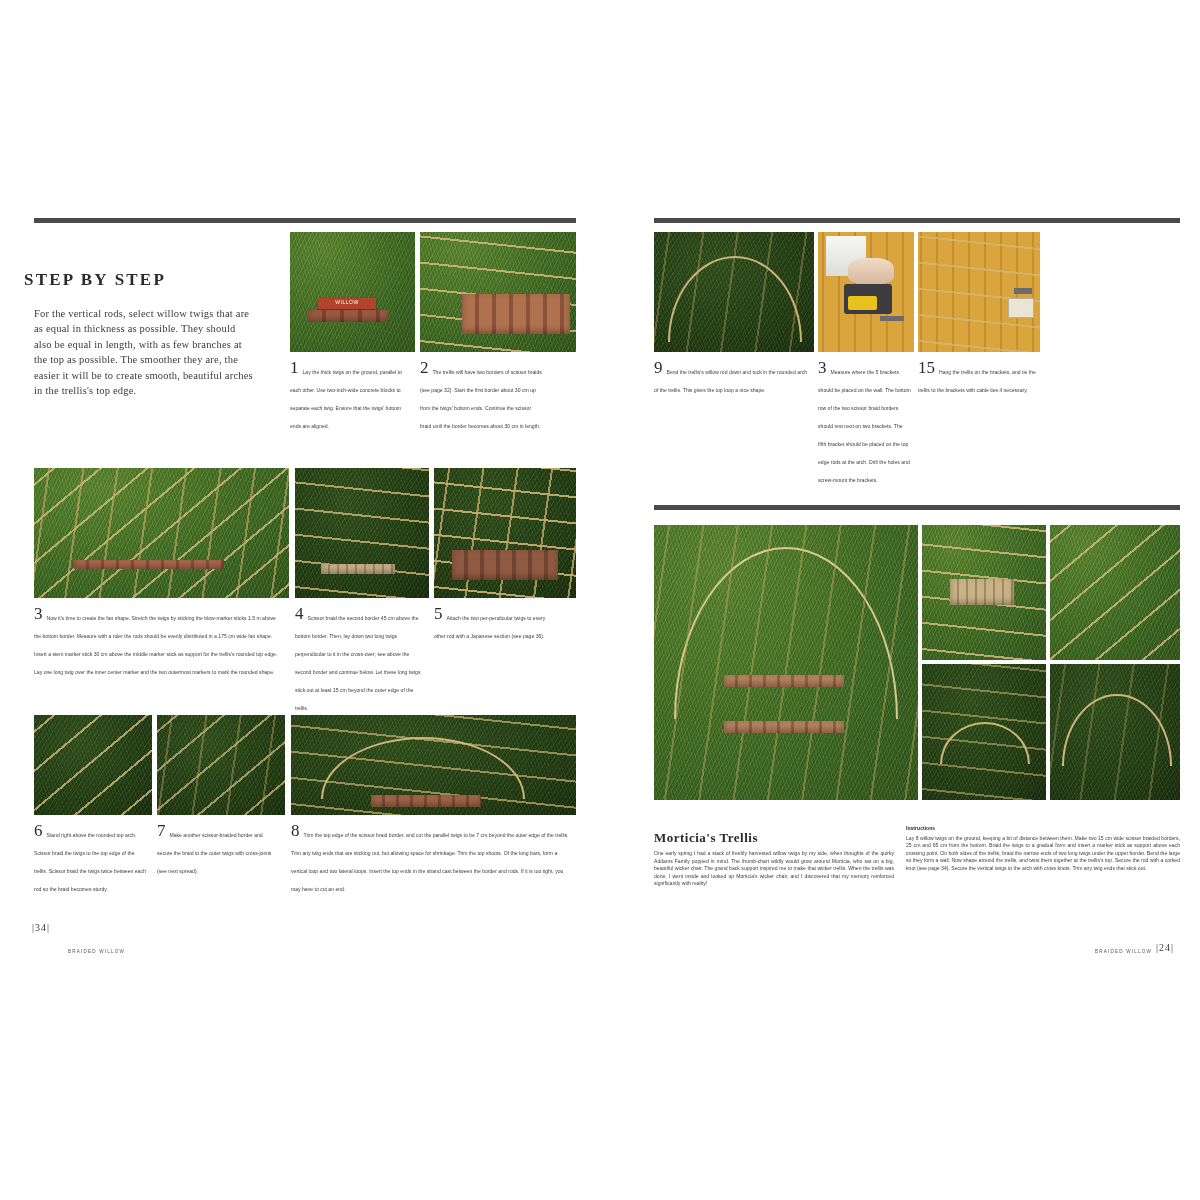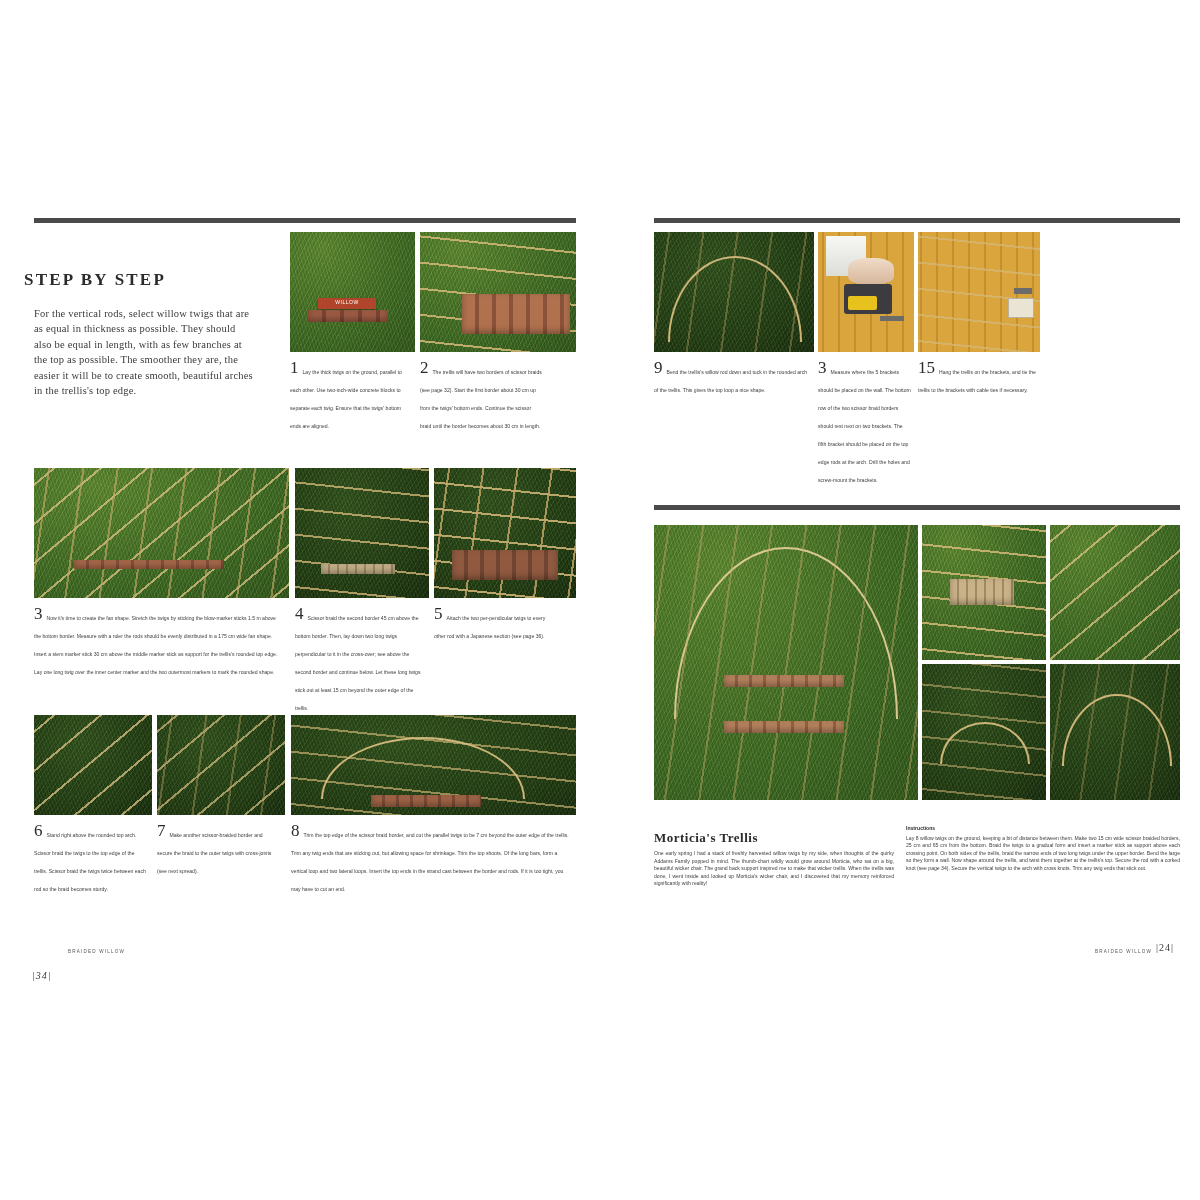--- a/index.html
+++ b/index.html
@@ -295,21 +295,21 @@
     </div>
     <div class="step" style="left:137px; top:618px; width:122px;">
       <span class="num">7</span>
       <span class="txt">Make another scissor-braided border and secure the braid to the outer twigs with cross-joints (see next spread).</span>
     </div>
     <div class="step" style="left:271px; top:618px; width:280px;">
       <span class="num">8</span>
       <span class="txt">Trim the top edge of the scissor braid border, and cut the parallel twigs to be 7 cm beyond the outer edge of the trellis. Trim any twig ends that are sticking out, but allowing space for shrinkage. Trim the top shoots. Of the long bars, form a vertical loop and two lateral loops. Insert the top ends in the strand cast between the border and rods. If it is too tight, you may have to cut an end.</span>
     </div>
 
-    <div class="folio" style="left:12px; top:765px;font-style:italic;">|34|</div>
+    <div class="folio" style="left:12px; top:717px;">|34|</div>
     <div class="runhead" style="left:48px; top:744px;">BRAIDED WILLOW</div>
   </div>
 
   <div class="page page-right">
 
     <div class="rule" style="left:14px; top:13px; width:526px;"></div>
 
     <div class="photo dark" style="left:14px; top:27px; width:160px; height:120px;">
       <div class="grass"></div>
       <div class="arch" style="left:14px; top:24px; width:130px; height:84px;"></div>

